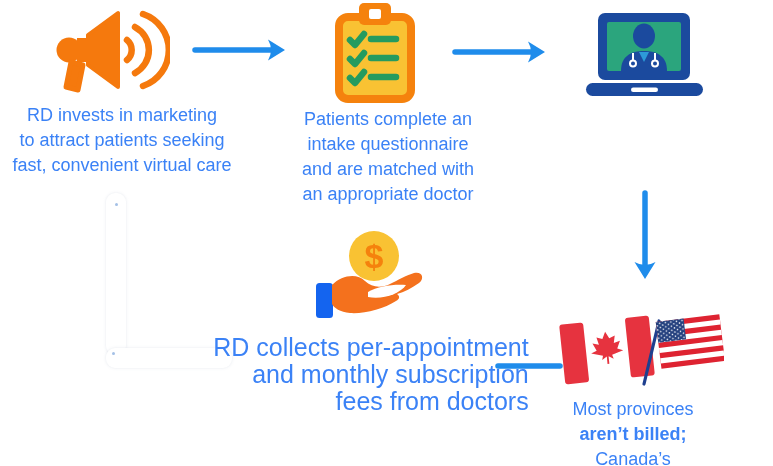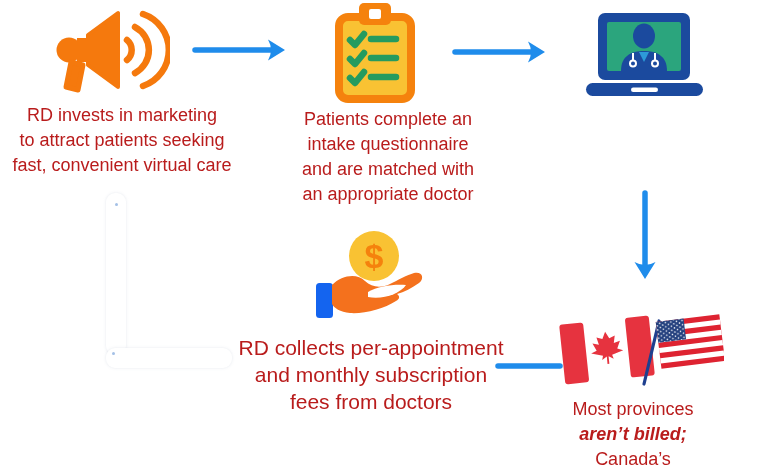--- a/index.html
+++ b/index.html
@@ -3,25 +3,25 @@
 <meta charset="utf-8">
 <style>
   html,body{margin:0;padding:0;background:#fff;}
   .canvas{
     position:relative;width:773px;height:466px;background:#fff;overflow:hidden;
     font-family:"Liberation Sans","DejaVu Sans",sans-serif;
   }
   .abs{position:absolute;}
   .caption{
     position:absolute;transform:translateX(-50%);
-    text-align:center;color:#b91c1c;font-weight:500;
+    text-align:center;color:#3b82f6;font-weight:500;
     font-size:18px;line-height:25px;white-space:pre-line;
   }
-  .caption.big{font-size:21px;line-height:27px;}
-  .caption .bold{font-weight:700;font-style:italic;}
+  .caption.big{font-size:25px;line-height:27px;text-align:right;}
+  .caption .bold{font-weight:700;}
   svg text{font-family:"Liberation Sans","DejaVu Sans",sans-serif;}
   
   .artifact{position:absolute;left:106px;top:193px;width:146px;height:176px;}
   .art-bar{position:absolute;background:#ffffff;border-radius:9px;
            box-shadow:0 0 3px rgba(170,180,200,0.30);}
   .art-v{left:0;top:0;width:20px;height:162px;}
   .art-h{left:0;top:155px;width:126px;height:20px;}
   .art-dot{position:absolute;width:3px;height:3px;border-radius:50%;
            background:rgba(90,140,210,0.55);}
 </style>

